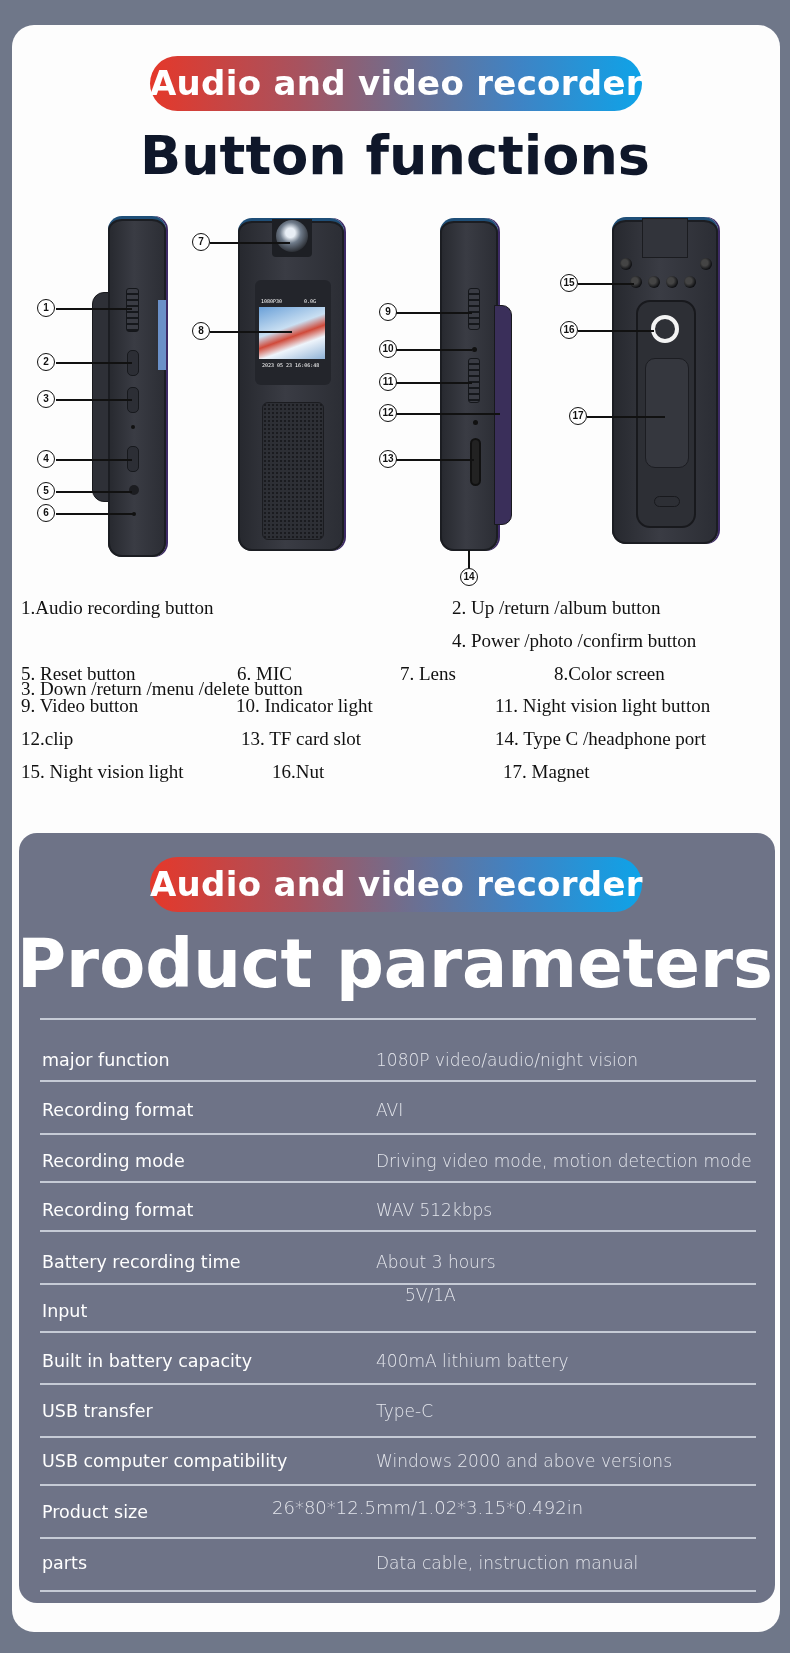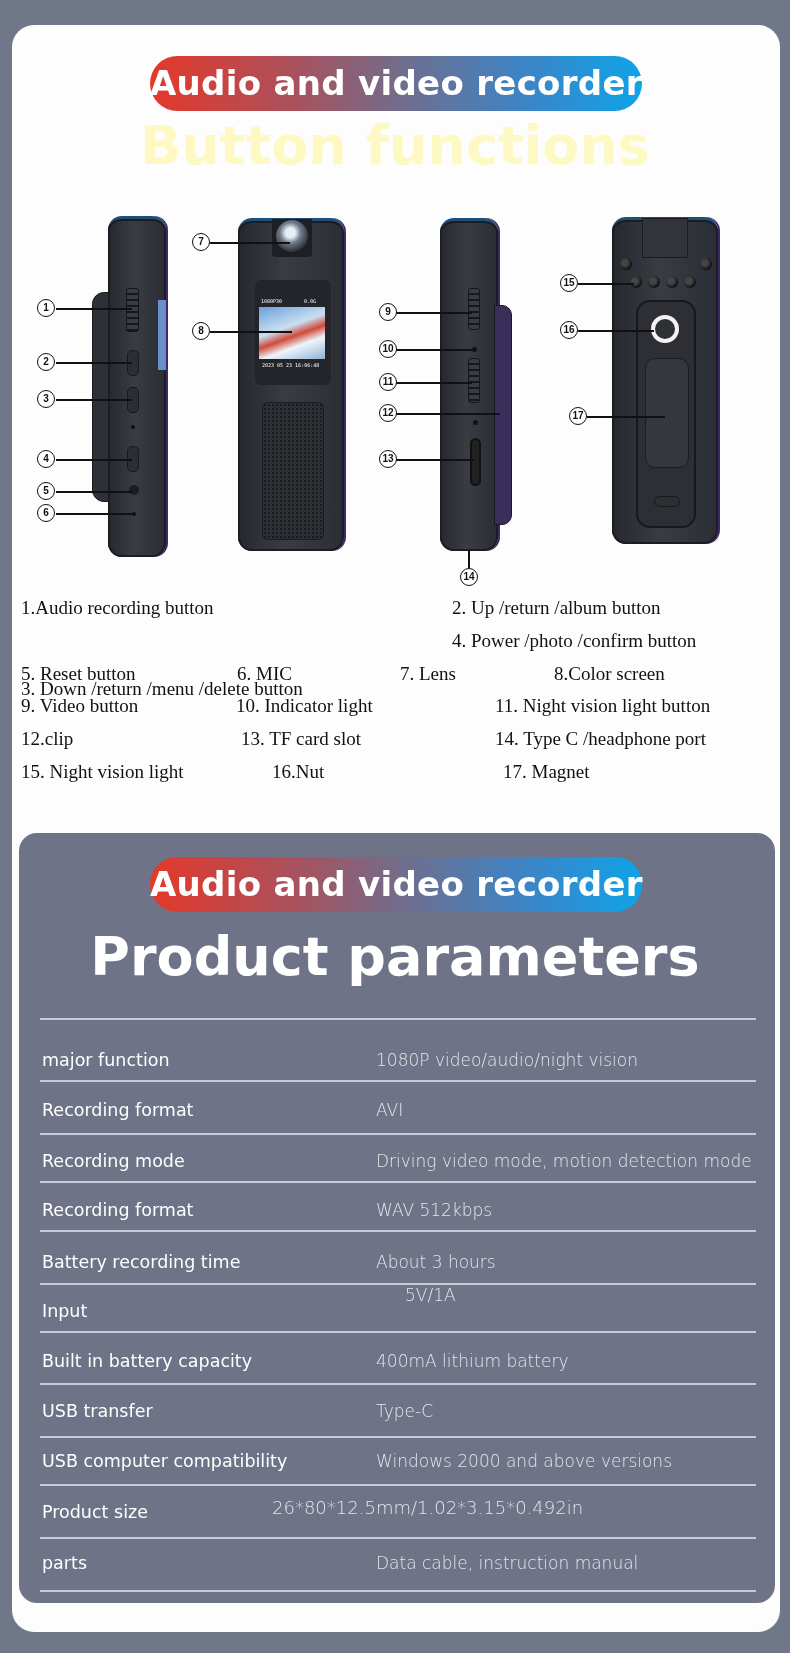--- a/index.html
+++ b/index.html
@@ -5,22 +5,22 @@
   *{box-sizing:border-box;margin:0;padding:0}
   html,body{width:790px;height:1653px;overflow:hidden}
   body{background:#6f7789;font-family:"DejaVu Sans","Liberation Sans",sans-serif;position:relative}
   .card{position:absolute;left:12px;top:25px;width:768px;height:1607px;background:#fdfdfd;border-radius:22px}
   .pill{position:absolute;left:150px;width:492px;height:55px;border-radius:28px;
         background:linear-gradient(90deg,#e5382a 0%,#a8525e 30%,#6f6e8e 52%,#3f83c4 75%,#0ea3e8 100%);
         color:#fff;font-size:34px;font-weight:bold;text-align:center;line-height:55px;letter-spacing:0.3px;white-space:nowrap}
   .pill.p1{top:56px}
   .pill.p2{top:857px}
   .title{position:absolute;left:0;width:790px;text-align:center;font-weight:bold;white-space:nowrap}
-  .title.t1{top:114px;font-size:54px;color:#fef9c3}
-  .title.t2{top:925px;font-size:54px;color:#fff}
+  .title.t1{top:124px;font-size:54px;color:#0f172a}
+  .title.t2{top:925px;font-size:67px;color:#fff}
   
   .dev{position:absolute;background:linear-gradient(90deg,#26282e,#3a3c44 45%,#2b2d34);border-radius:14px;box-shadow:inset 0 0 0 2px #1b1d22, 2px 0 0 #3d2a66}
   .dev.top-blue{border-top:3px solid #1f4f78}
   .btn{position:absolute;background:#2c2e35;border:1.5px solid #17191d;border-radius:5px}
   .ridge{position:absolute;background:repeating-linear-gradient(180deg,#3a3c44 0 4px,#16181c 4px 6px);border-radius:3px;border:1px solid #15171b}
   .dot{position:absolute;background:#111;border-radius:50%}
   .clip{position:absolute;background:#2e3037;border-radius:10px;border:1.5px solid #18191d}
   .co{position:absolute;width:18px;height:18px;border:1.6px solid #111;border-radius:50%;background:#fff;
       font-size:10px;font-weight:bold;color:#111;text-align:center;line-height:15px;font-family:"Liberation Sans",sans-serif}
   .ln{position:absolute;height:2px;background:#111}

